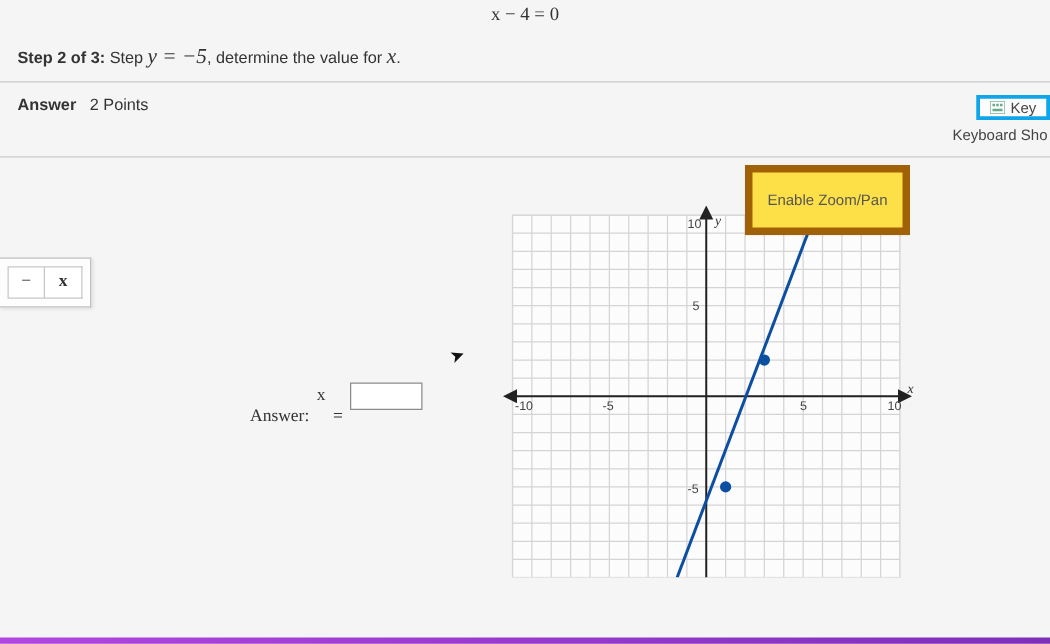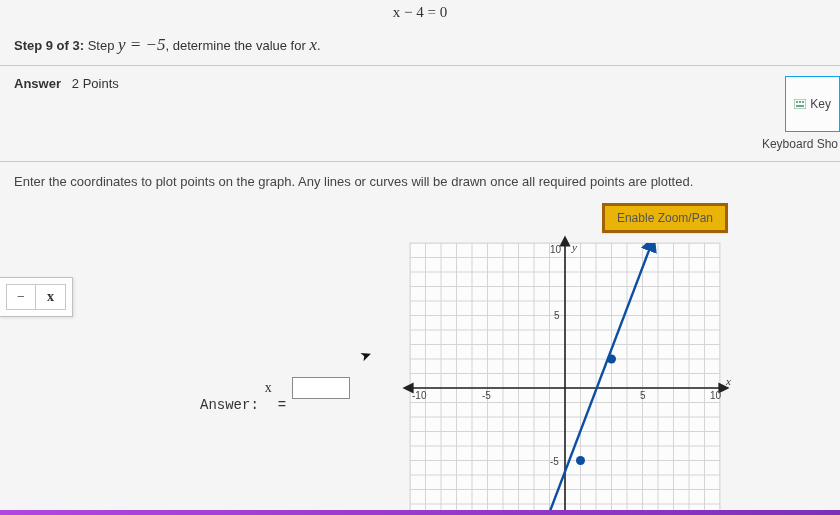--- a/index.html
+++ b/index.html
@@ -24,39 +24,39 @@
     font-family: "Times New Roman", serif;
     font-size: 15px;
     color: #333;
   }
   .step-row {
     padding: 6px 14px 10px 14px;
     font-size: 13px;
   }
   .step-row b { font-weight: 700; }
   .serif { font-family: "Times New Roman", serif; font-style: italic; font-size: 17px; }
-  .normal { font-style: normal; font-family: Liberation Mono, monospace; margin-top: 35px; }
+  .normal { font-style: normal; font-family: Liberation Serif, serif; margin-top: 35px; }
   .divider { border-top: 1px solid #c9c9c9; }
   .answer-row {
     display: flex;
     justify-content: space-between;
     align-items: flex-start;
     padding: 10px 0 10px 14px;
     font-size: 13px;
   }
   .answer-row .lbl b { font-weight: 700; }
   .keypad-wrap {
     text-align: right;
     font-size: 12px;
     color: #444;
   }
   .key-btn {
-    border: 1px solid #0ea5e9;
+    border: 3px solid #0ea5e9;
     background: #fcfcfc;
-    padding: 20px 8px;
+    padding: 0 8px;
     display: inline-flex;
     align-items: center;
     gap: 4px;
     font-size: 12px;
     cursor: pointer;
   }
   .kb-short { margin-top: 5px; margin-right: 2px; }
   .instr {
     padding: 12px 14px 8px 14px;
     font-size: 13px;
@@ -69,23 +69,23 @@
   .graph-wrap {
     position: absolute;
     left: 390px;
     top: 0;
     width: 350px;
   }
   .zoom-btn {
     position: absolute;
     right: 12px;
     top: 6px;
-    border: 3px solid #a16207;
-    background: #eab308;
-    padding: 5px 12px;
+    border: 6px solid #a16207;
+    background: #fde047;
+    padding: 15px 12px;
     font-size: 12px;
     color: #555;
     cursor: pointer;
     box-shadow: 0 1px 1px rgba(0,0,0,.06);
   }
   .answer-box {
     position: absolute;
     left: 200px;
     top: 165px;
     font-family: "Times New Roman", serif;
@@ -148,21 +148,21 @@
   }
 </style>
 </head>
 <body>
 
 <div class="page">
 
   <div class="equation-bar">x − 4 = 0</div>
 
   <div class="step-row">
-    <b>Step 9 of 3:</b>
+    <b>Step 2 of 3:</b>
     <span>Step</span>
     <span class="serif">y = −5</span><span>, determine the value for</span>
     <span class="serif">x</span><span>.</span>
   </div>
 
   <div class="divider"></div>
 
   <div class="answer-row">
     <div class="lbl">
       <b>Answer</b>&nbsp;&nbsp;
@@ -178,21 +178,20 @@
           <rect x="2" y="6" width="8" height="2" fill="#6a8"></rect>
         </svg>
         <span>Key</span>
       </div>
       <div class="kb-short">Keyboard Sho</div>
     </div>
   </div>
 
   <div class="divider"></div>
 
-  <div class="instr">Enter the coordinates to plot points on the graph. Any lines or curves will be drawn once all required points are plotted.</div>
 
   <div class="work-area">
 
     <div class="tool-tab">
       <div class="tool-cell">−</div>
       <div class="tool-cell">
           <b>x</b>
         </div>
     </div>
 

